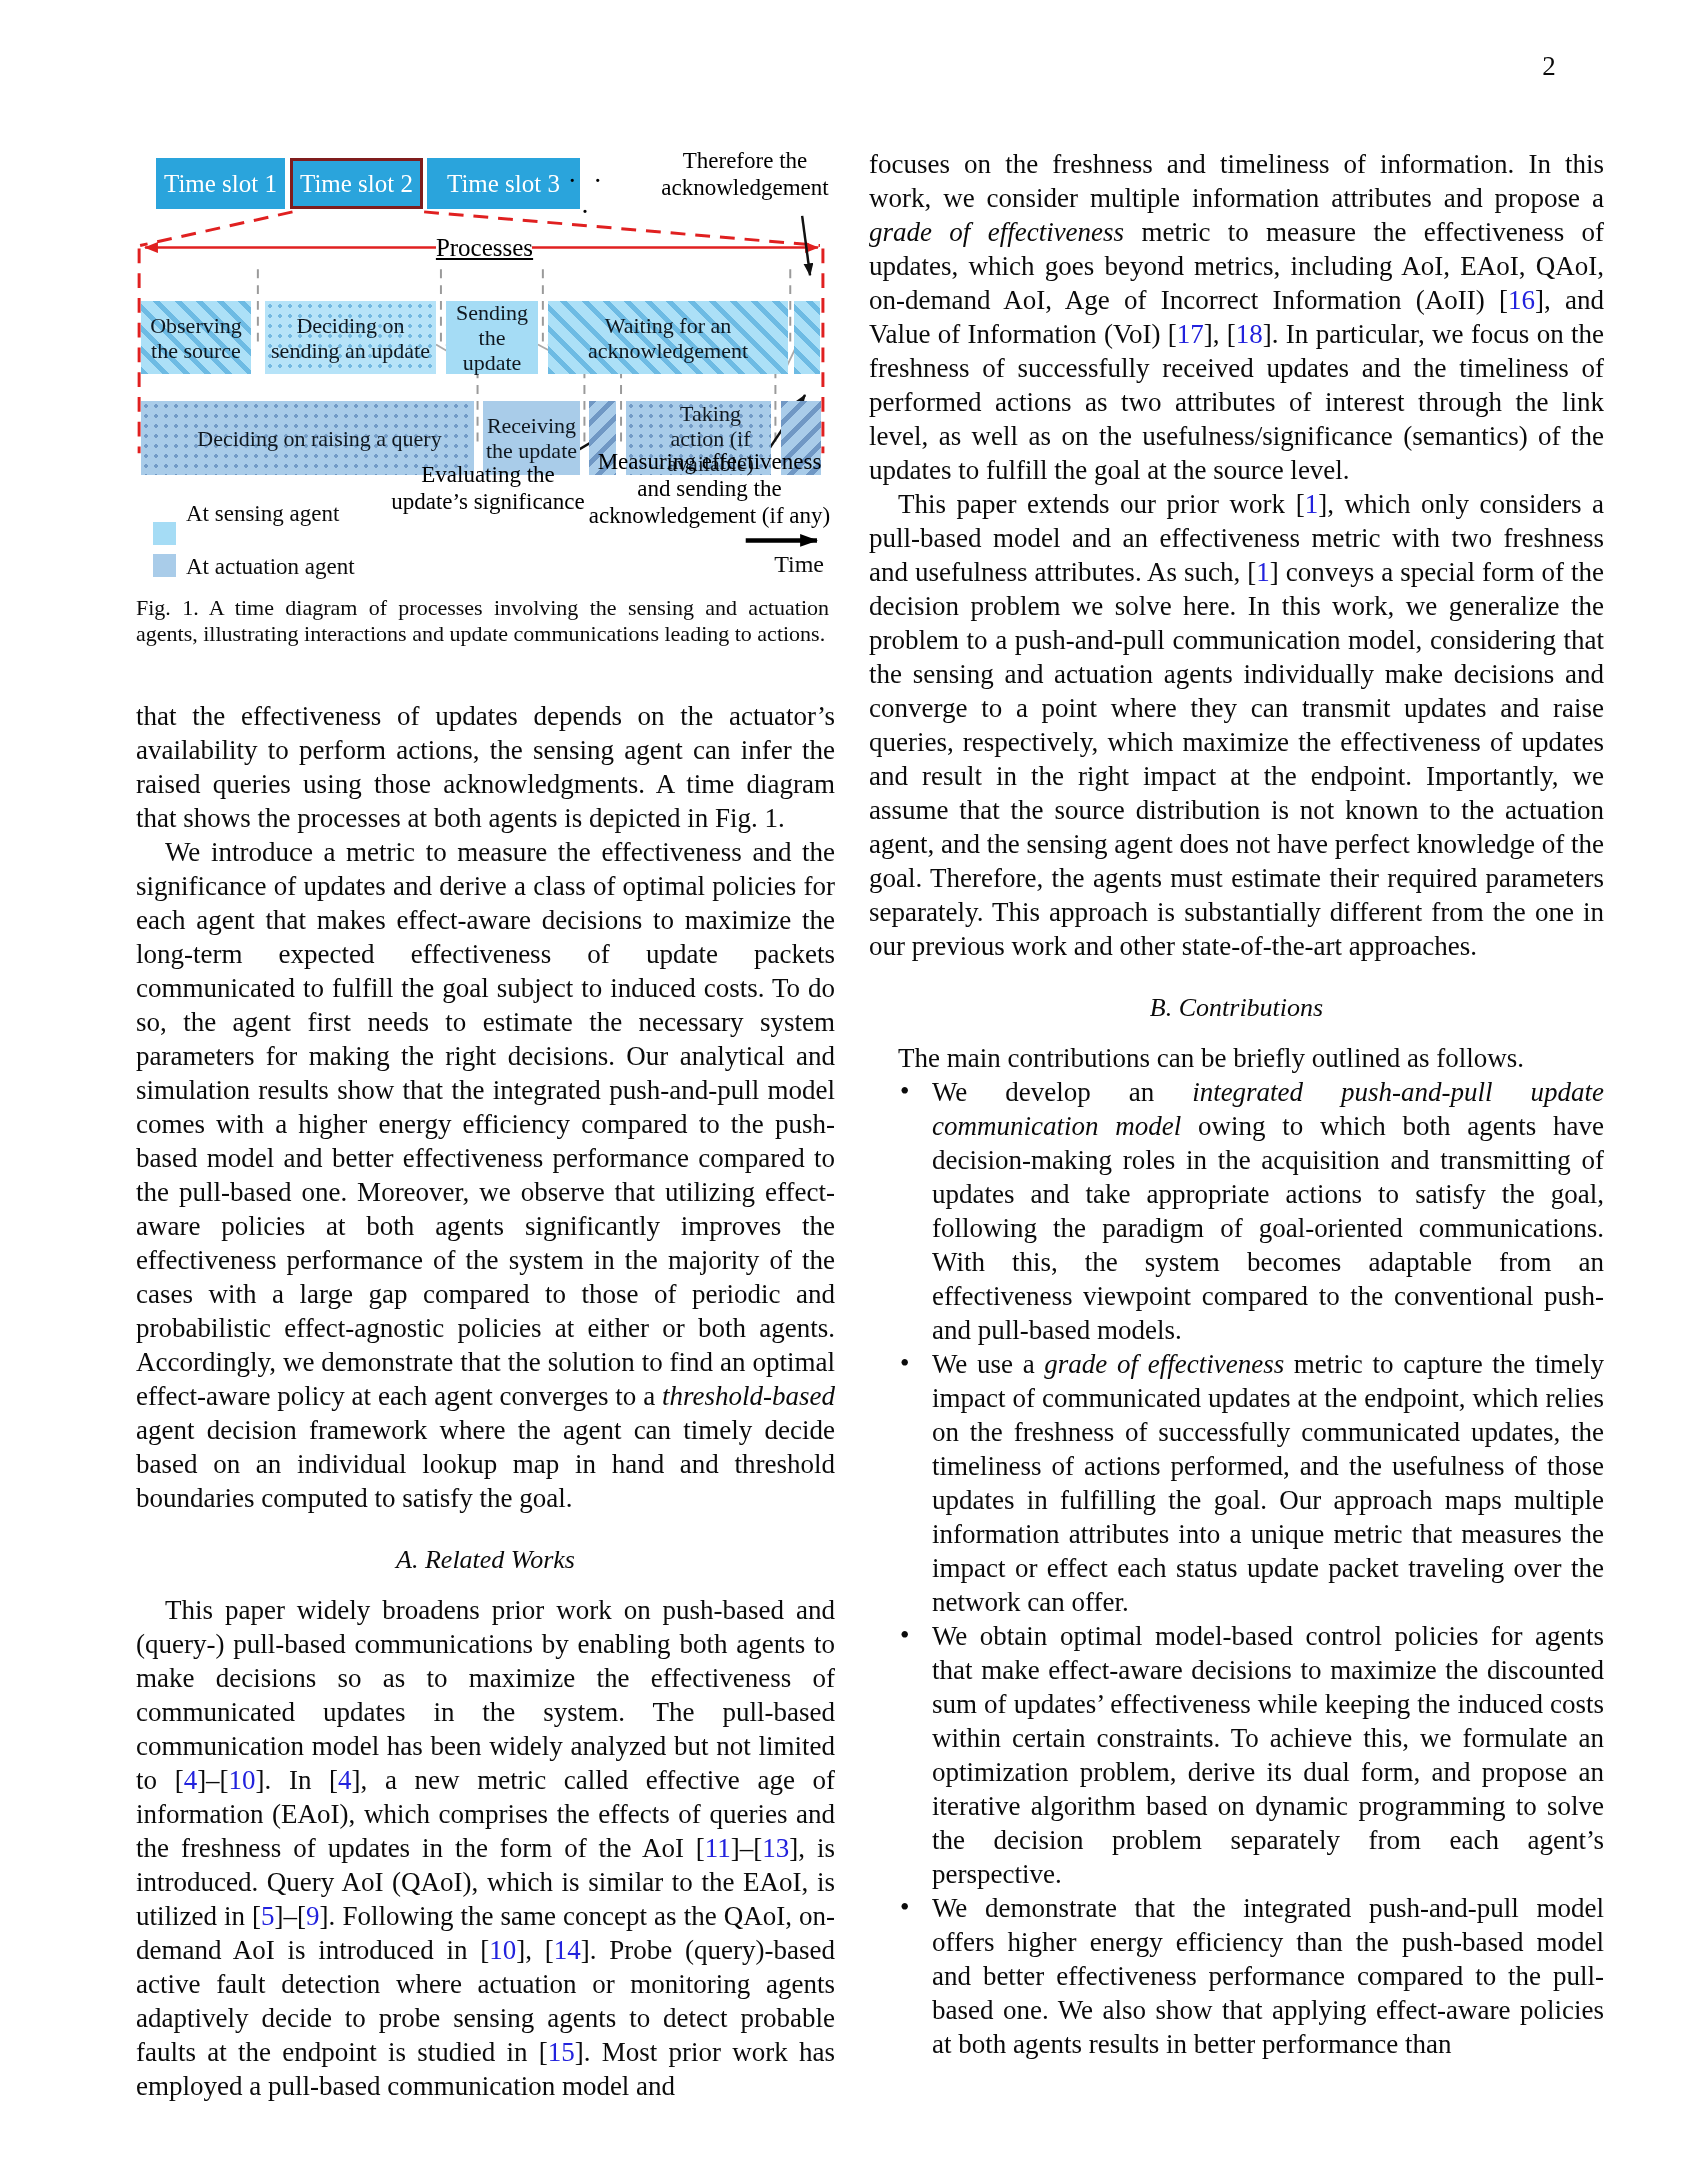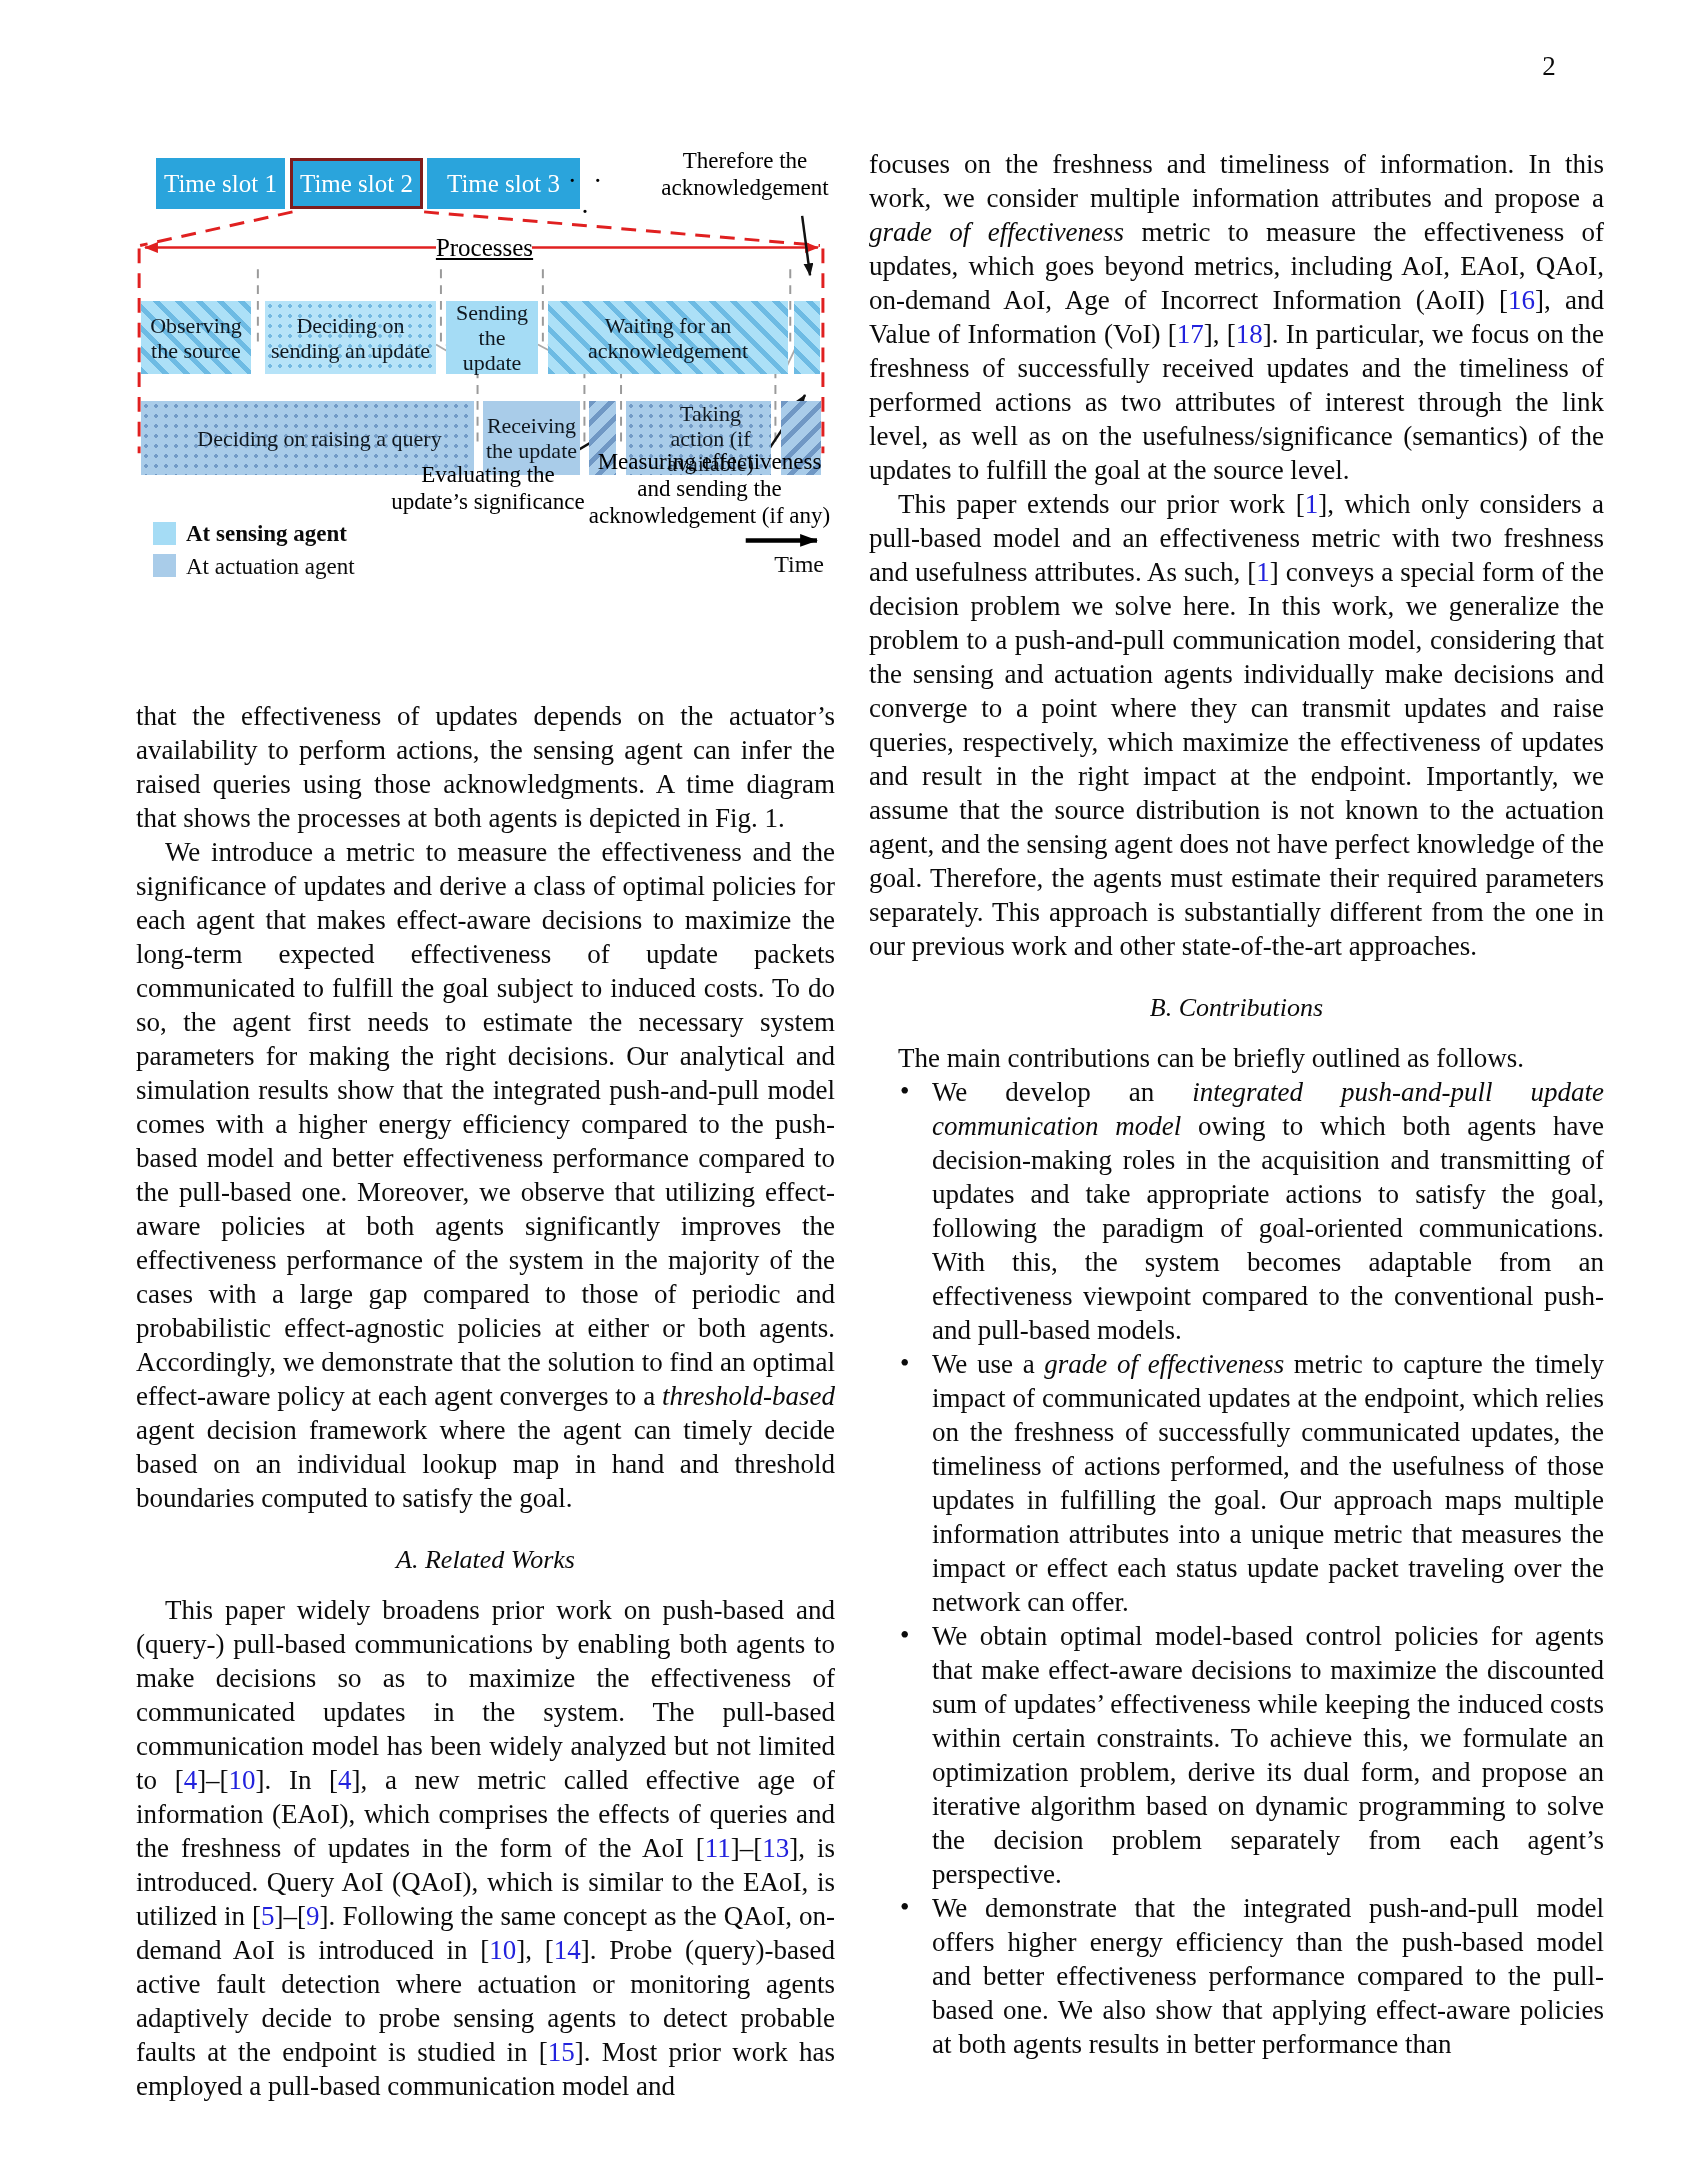--- a/index.html
+++ b/index.html
@@ -132,27 +132,28 @@
       <div>Evaluating the</div>
       <div>update’s significance</div>
     </div>
     <div class="flabel" style="left:449px;top:341px;width:249px;">
       <div>Measuring effectiveness</div>
       <div>and sending the</div>
       <div>acknowledgement (if any)</div>
     </div>
 
     <div class="sw plain-s" style="top:415px;"></div>
-    <div class="legend-label" style="top:414px;font-weight:bold;">At sensing agent</div>
+    <div class="legend-label" style="top:394px;">At sensing agent</div>
     <div class="sw plain-a" style="top:447px;"></div>
     <div class="legend-label" style="top:447px;">At actuation agent</div>
 
     <div class="time-label">Time</div>
   </div>
 
+  <div class="caption">Fig. 1.  A time diagram of processes involving the sensing and actuation agents, illustrating interactions and update communications leading to actions.</div>
 
   <div class="col col-left">
     <p class="noindent"><span>that the effectiveness of updates depends on the actuator’s availability to perform actions, the sensing agent can infer the raised queries using those acknowledgments. A time diagram that shows the processes at both agents is depicted in Fig. 1.</span></p>
     <p class="indent"><span>We introduce a metric to measure the effectiveness and the significance of updates and derive a class of optimal policies for each agent that makes effect-aware decisions to maximize the long-term expected effectiveness of update packets communicated to fulfill the goal subject to induced costs. To do so, the agent first needs to estimate the necessary system parameters for making the right decisions. Our analytical and simulation results show that the integrated push-and-pull model comes with a higher energy efficiency compared to the push-based model and better effectiveness performance compared to the pull-based one. Moreover, we observe that utilizing effect-aware policies at both agents significantly improves the effectiveness performance of the system in the majority of the cases with a large gap compared to those of periodic and probabilistic effect-agnostic policies at either or both agents. Accordingly, we demonstrate that the solution to find an optimal effect-aware policy at each agent converges to a </span><span class="seg-i">threshold-based</span><span> agent decision framework where the agent can timely decide based on an individual lookup map in hand and threshold boundaries computed to satisfy the goal.</span></p>
     <h3>A. Related Works</h3>
     <p class="indent"><span>This paper widely broadens prior work on push-based and (query-) pull-based communications by enabling both agents to make decisions so as to maximize the effectiveness of communicated updates in the system. The pull-based communication model has been widely analyzed but not limited to [</span><span class="seg-cite">4</span><span>]–[</span><span class="seg-cite">10</span><span>]. In [</span><span class="seg-cite">4</span><span>], a new metric called effective age of information (EAoI), which comprises the effects of queries and the freshness of updates in the form of the AoI [</span><span class="seg-cite">11</span><span>]–[</span><span class="seg-cite">13</span><span>], is introduced. Query AoI (QAoI), which is similar to the EAoI, is utilized in [</span><span class="seg-cite">5</span><span>]–[</span><span class="seg-cite">9</span><span>]. Following the same concept as the QAoI, on-demand AoI is introduced in [</span><span class="seg-cite">10</span><span>], [</span><span class="seg-cite">14</span><span>]. Probe (query)-based active fault detection where actuation or monitoring agents adaptively decide to probe sensing agents to detect probable faults at the endpoint is studied in [</span><span class="seg-cite">15</span><span>]. Most prior work has employed a pull-based communication model and</span></p>
   </div>
 
   <div class="col col-right">
     <p class="noindent"><span>focuses on the freshness and timeliness of information. In this work, we consider multiple information attributes and propose a </span><span class="seg-i">grade of effectiveness</span><span> metric to measure the effectiveness of updates, which goes beyond metrics, including AoI, EAoI, QAoI, on-demand AoI, Age of Incorrect Information (AoII) [</span><span class="seg-cite">16</span><span>], and Value of Information (VoI) [</span><span class="seg-cite">17</span><span>], [</span><span class="seg-cite">18</span><span>]. In particular, we focus on the freshness of successfully received updates and the timeliness of performed actions as two attributes of interest through the link level, as well as on the usefulness/significance (semantics) of the updates to fulfill the goal at the source level.</span></p>

